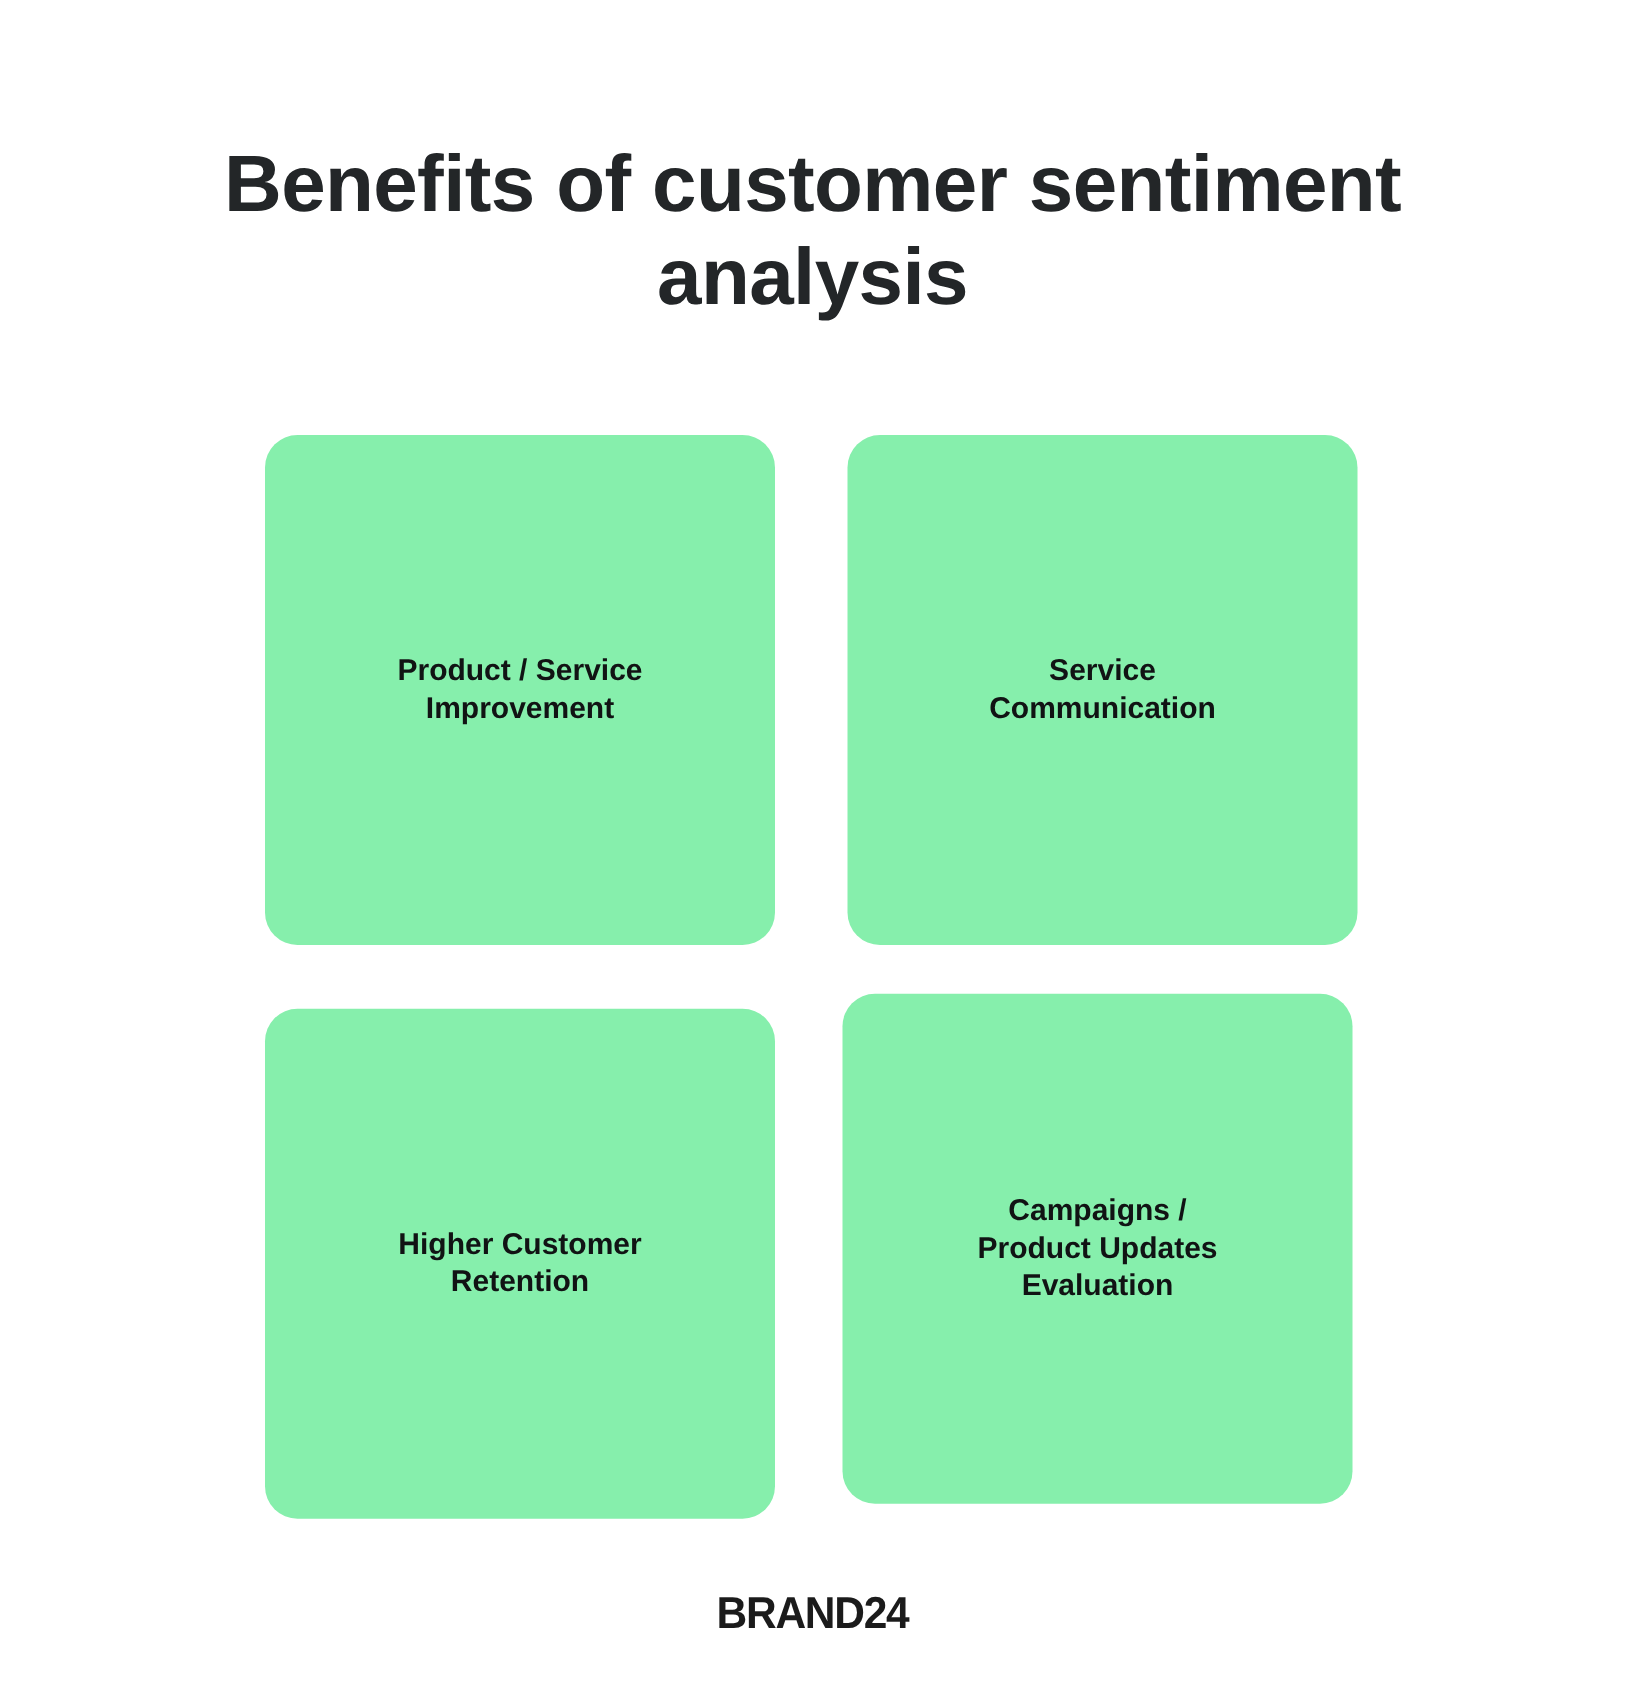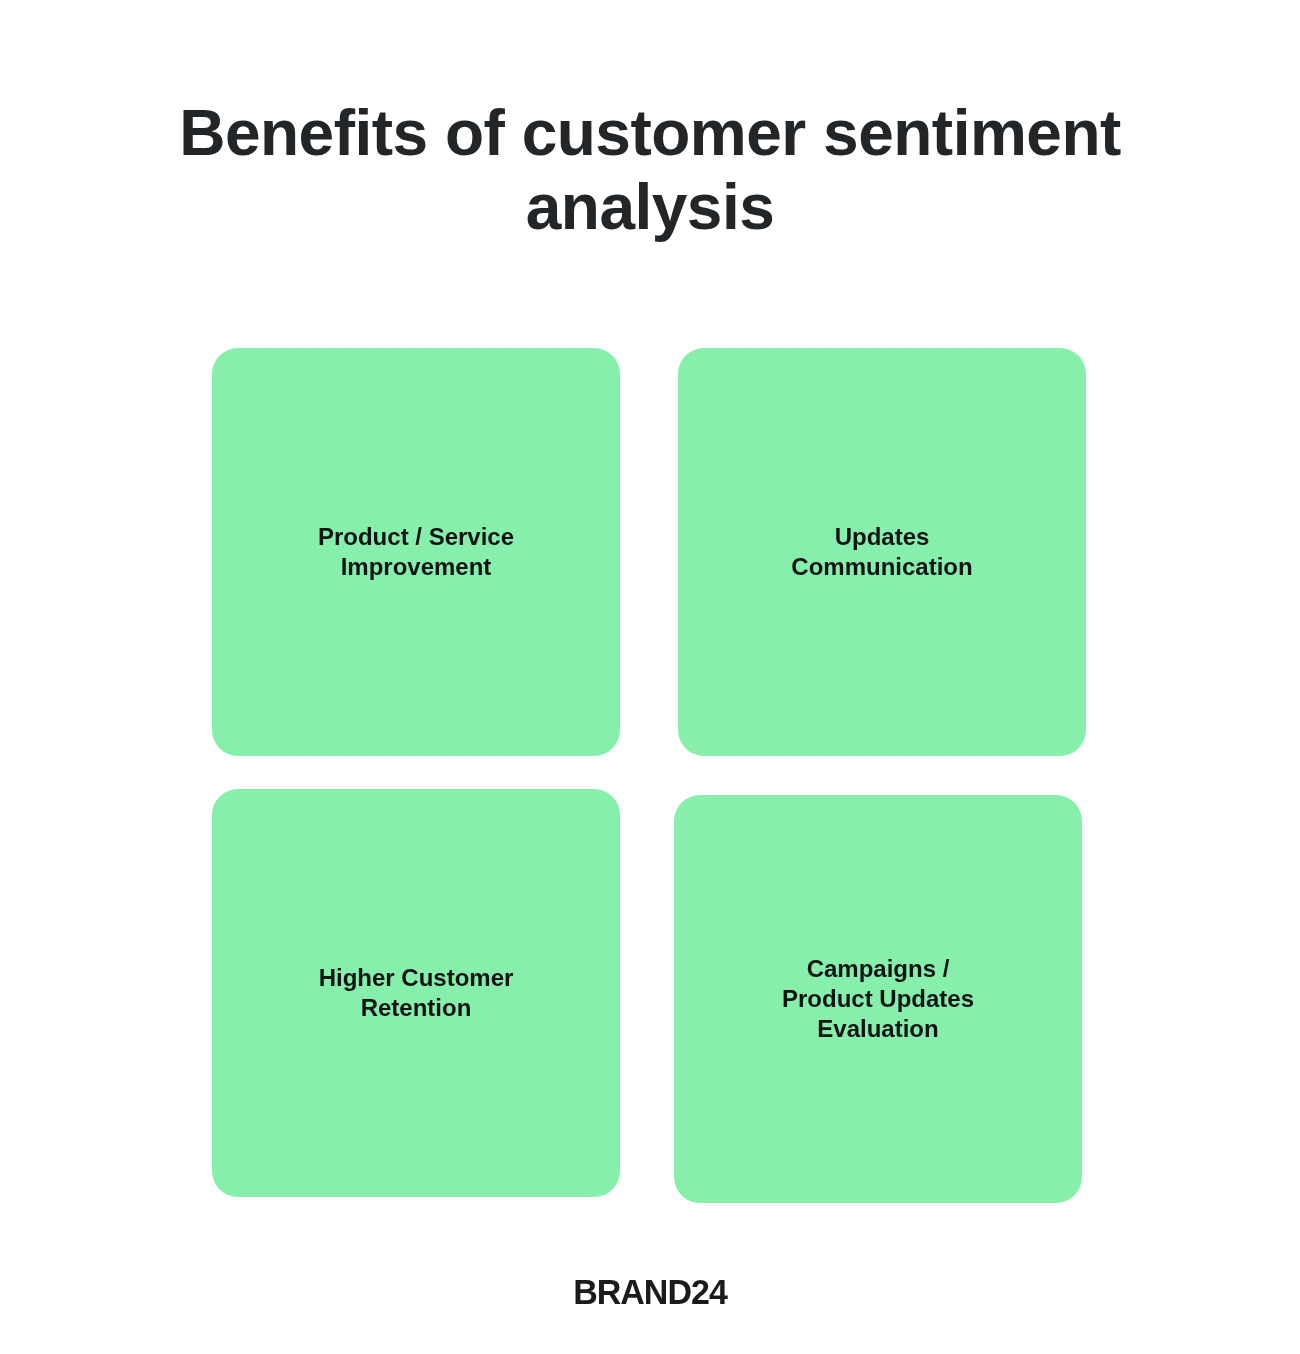--- a/index.html
+++ b/index.html
@@ -16,40 +16,40 @@
     .card {
       position: absolute; width: 408px; height: 408px; background: #86efac;
       border-radius: 26px; display: flex; align-items: center; justify-content: center;
     }
     .card-label {
       font-family: "Liberation Sans", sans-serif; font-weight: 700; font-size: 24px;
       line-height: 30px; color: #111314; text-align: center; white-space: pre-line;
     }
     #card-1 { left: 212px; top: 348px; }
     #card-2 { left: 678px; top: 348px; }
-    #card-3 { left: 212px; top: 789px; border-radius: 26px; }
+    #card-3 { left: 212px; top: 807px; border-radius: 26px; }
     #card-4 { left: 674px; top: 795px; }
     .logo {
       position: absolute; left: 0; top: 1272px; width: 1300px; text-align: center;
       font-family: "Liberation Sans", sans-serif; font-weight: 700; font-size: 34px;
       color: #1b1b1b; letter-spacing: -1px; transform: scaleY(1.05);
     }
   </style>
 </head>
 <body>
 
-<h1 class="title" style="white-space: pre-line;">Benefits of customer sentiment
+<h1 class="title" style="white-space: pre-line; margin-top: 14px;">Benefits of customer sentiment
 analysis</h1>
 
 <div class="card" id="card-1">
   <div class="card-label">Product / Service
 Improvement</div>
 </div>
 <div class="card" id="card-2">
-  <div class="card-label">Updates
+  <div class="card-label">Service
 Communication</div>
 </div>
 <div class="card" id="card-3">
   <div class="card-label">Higher Customer
 Retention</div>
 </div>
 <div class="card" id="card-4">
   <div class="card-label">Campaigns /
 Product Updates
 Evaluation</div>

